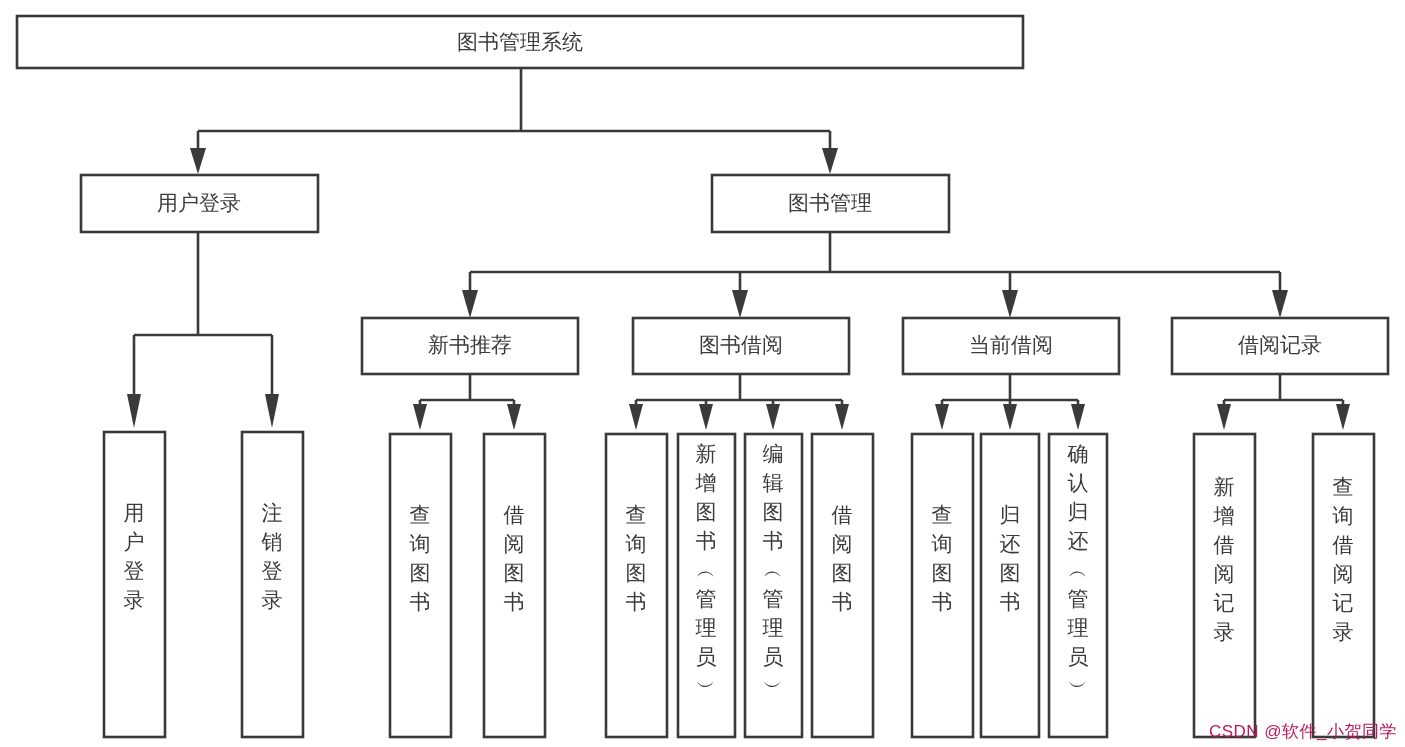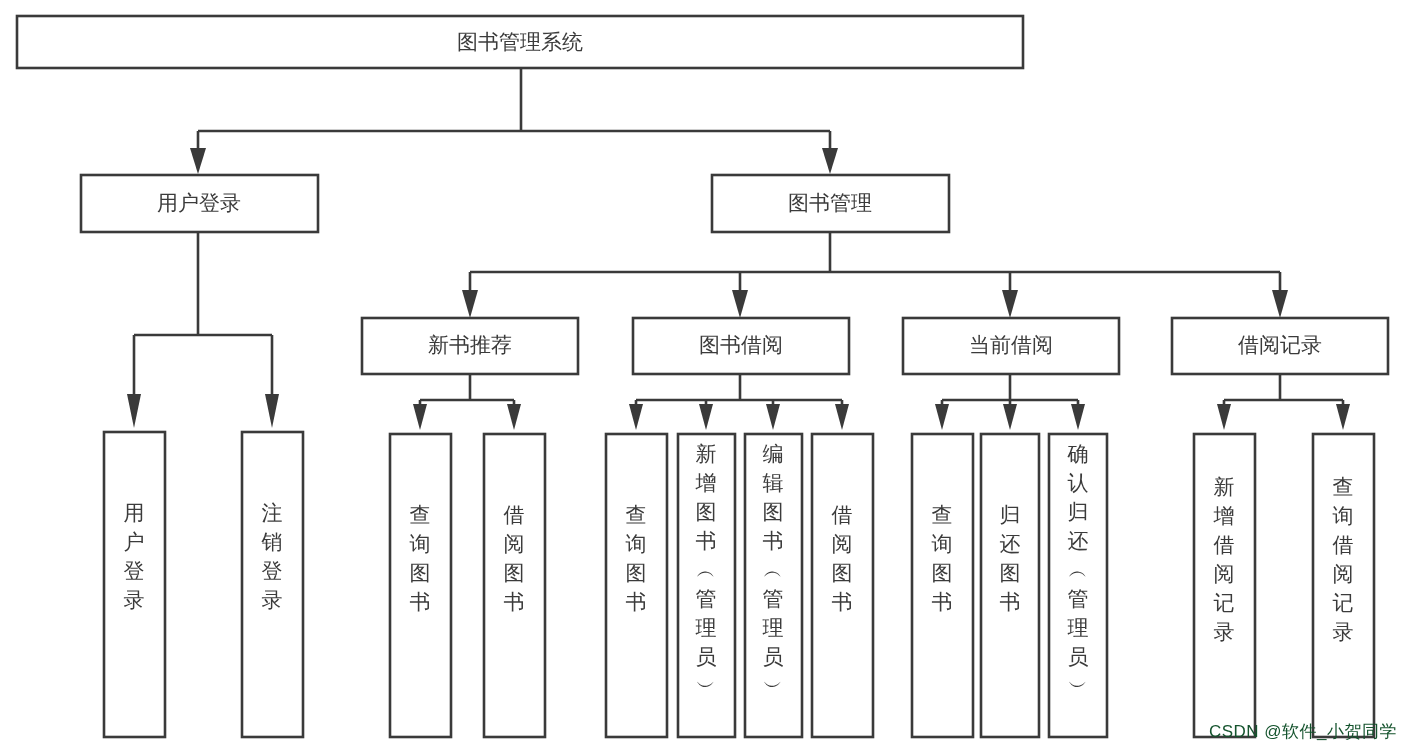--- a/index.html
+++ b/index.html
@@ -53,21 +53,21 @@
   .arrow-head {
     fill: #3a3a3a;
     stroke: none;
   }
   .watermark {
     position: absolute;
     right: 8px;
     bottom: 4px;
     font-family: "Liberation Sans", "DejaVu Sans", sans-serif;
     font-size: 17px;
-    color: #14532d;
+    color: #be185d;
     letter-spacing: 0.5px;
     white-space: nowrap;
     user-select: none;
     pointer-events: none;
   }
 </style>
 </head>
 <body>
 
 <div id="diagram-root">

